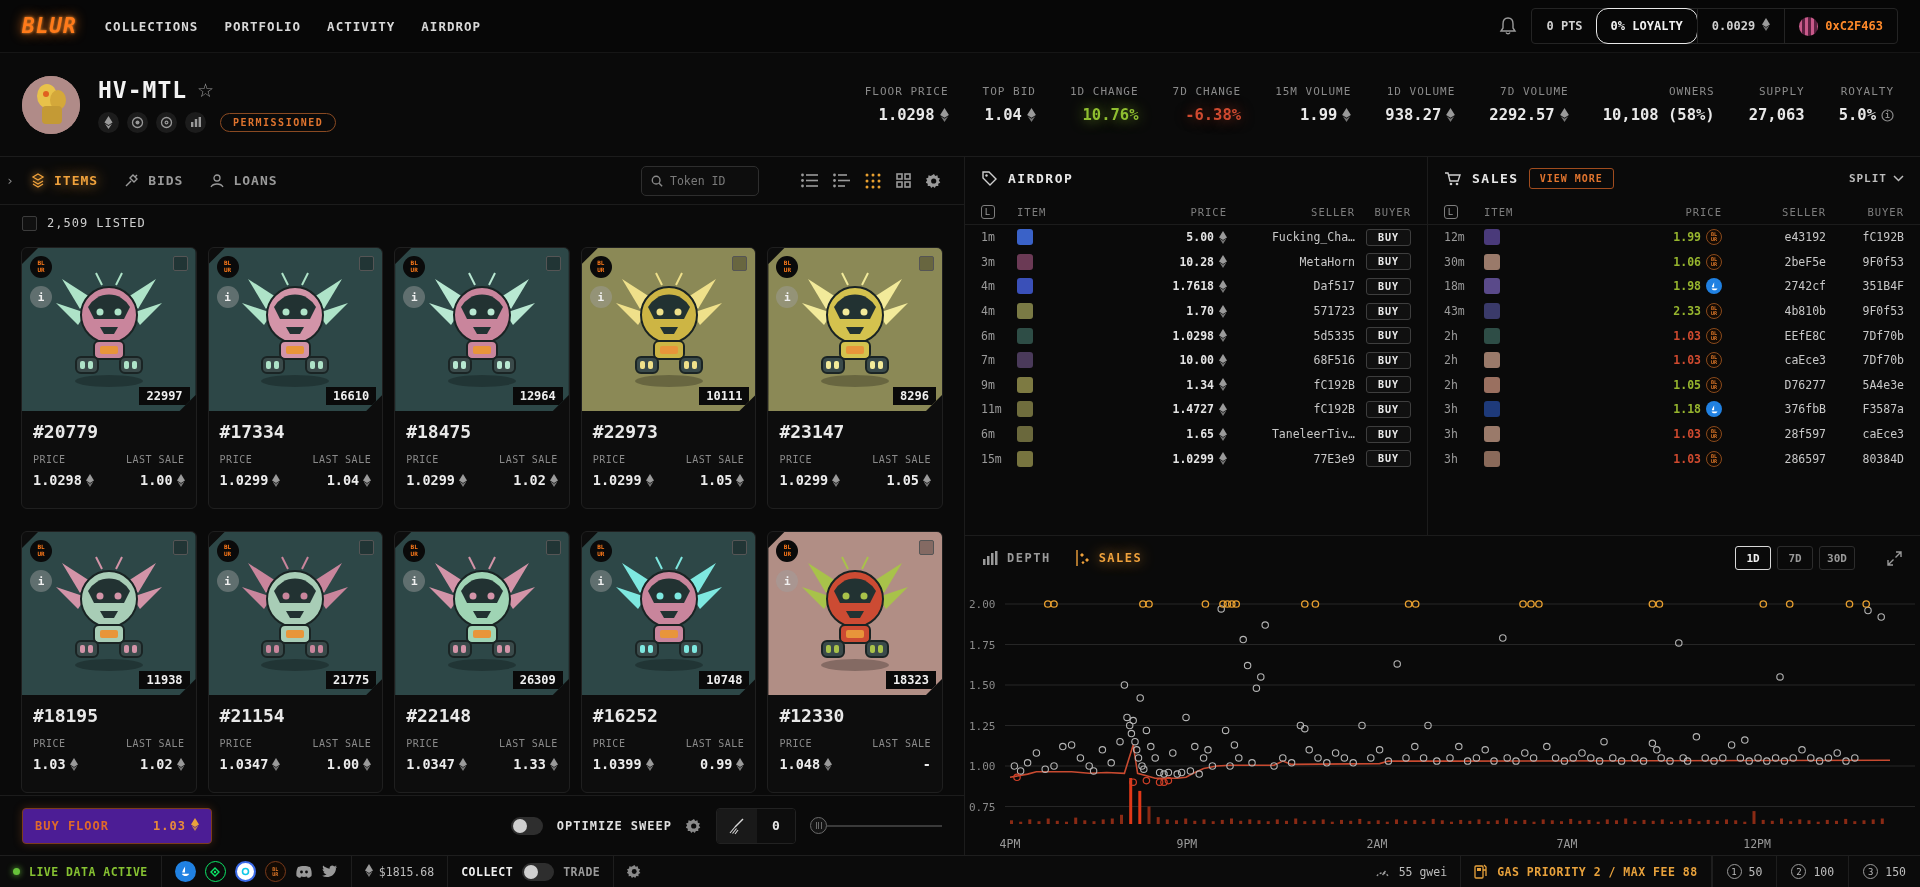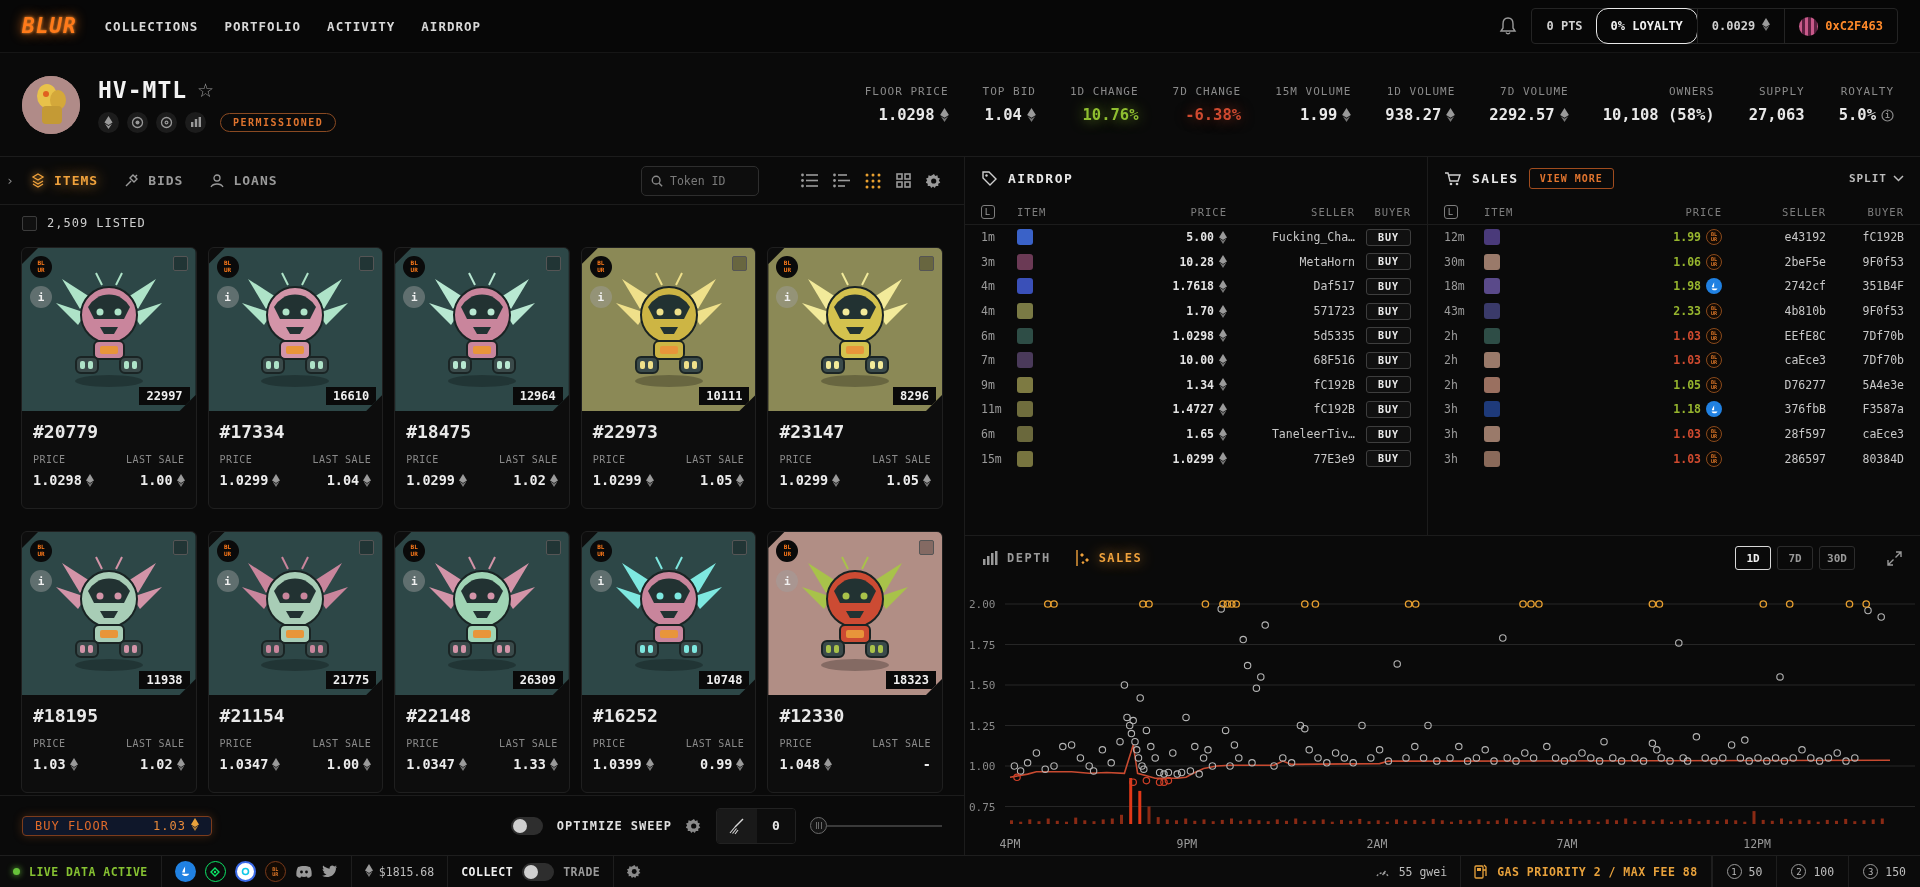--- a/index.html
+++ b/index.html
@@ -96,22 +96,22 @@
   .card-info { padding:10px 11px 8px; }
   .card-id { font-size:18px; font-weight:bold; color:#e8e8e8; }
   .card-cols { display:flex; justify-content:space-between; margin-top:12px; font-size:10px;
                letter-spacing:.5px; color:#8a8a8a; }
   .card-vals { display:flex; justify-content:space-between; margin-top:7px; font-size:13.5px;
                font-weight:bold; color:#ececec; }
   .cv { display:flex; align-items:center; gap:4px; }
 
   .sweepbar { height:60px; border-top:1px solid #1c1c1c; display:flex; align-items:center;
               padding:0 22px; gap:14px; }
-  .buyfloor { width:190px; height:20px; border:1px solid #7c3c1c; border-radius:4px; background:#0f172a;
-              color:#e06a2a; font-size:12px; font-weight:normal; letter-spacing:1px; display:flex;
+  .buyfloor { width:190px; height:36px; border:1px solid #7c3c1c; border-radius:4px; background:#4c1d95;
+              color:#e06a2a; font-size:12px; font-weight:bold; letter-spacing:1px; display:flex;
               align-items:center; justify-content:space-between; padding:0 12px; cursor:pointer;
               box-shadow:0 0 10px rgba(220,110,40,.25); }
   .buyfloor .p { display:flex; align-items:center; gap:5px; color:#e88a3a; }
   .toggle { width:32px; height:18px; border-radius:9px; background:#2e2e2e; position:relative; cursor:pointer; flex:none; }
   .toggle .knob { position:absolute; left:2px; top:2px; width:14px; height:14px; border-radius:50%; background:#cfcfcf; }
   .sweep-label { font-size:12px; font-weight:bold; letter-spacing:1px; color:#e0e0e0; }
   .sweep-group { display:flex; align-items:stretch; height:36px; border:1px solid #222; border-radius:4px; overflow:hidden; }
   .sweep-broom { width:40px; background:#191919; display:flex; align-items:center; justify-content:center; cursor:pointer; }
   .sweep-count { width:38px; display:flex; align-items:center; justify-content:center; font-size:13px;
                  font-weight:bold; color:#e8e8e8; background:#0d0d0d; }

